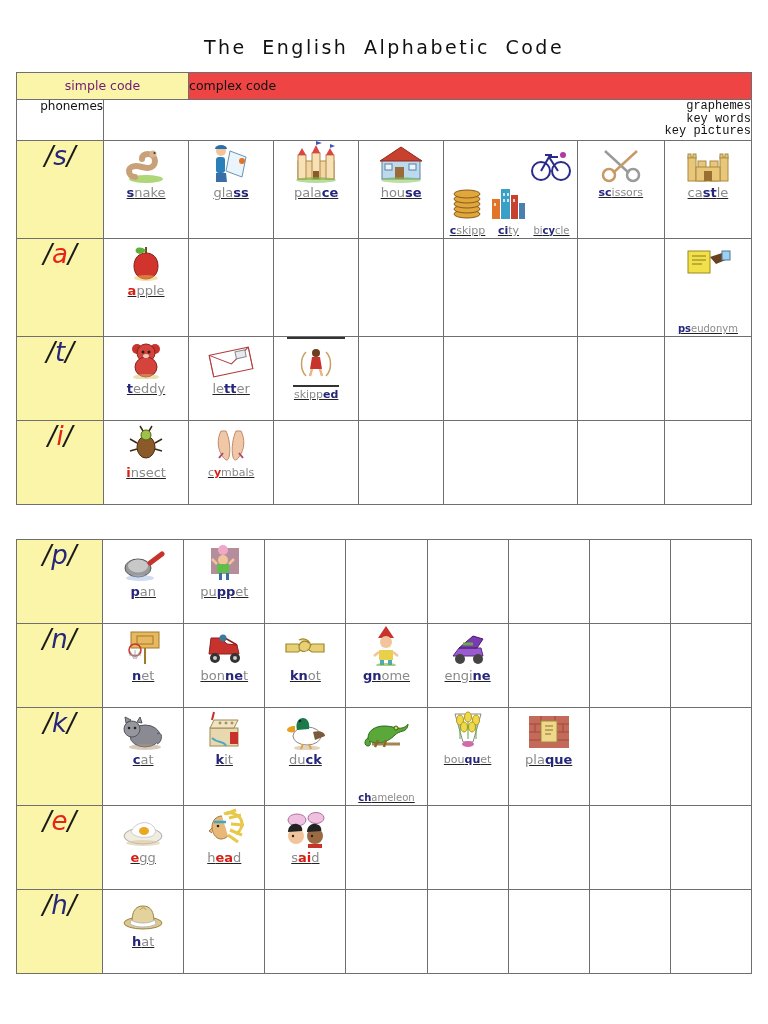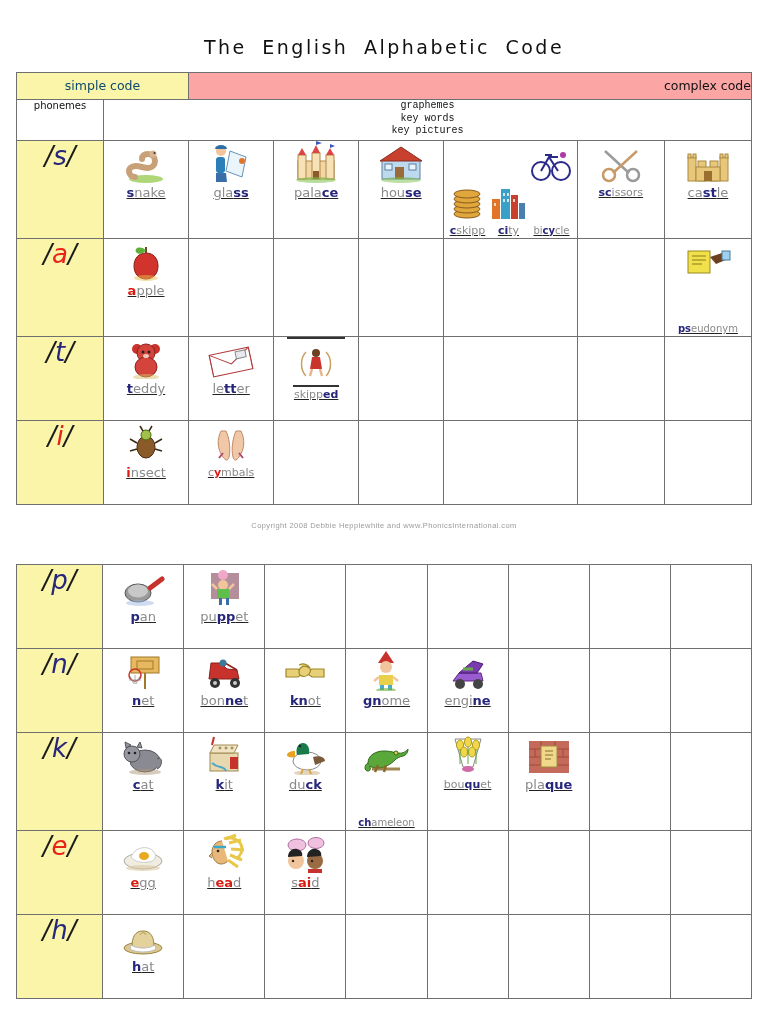--- a/index.html
+++ b/index.html
@@ -35,45 +35,45 @@
     border:1px solid #6f6f6f;
     padding:0;
     vertical-align:top;
   }
 
   .hdr-simple{
     background:#faf5a8;
     text-align:center;
     font-family:"DejaVu Sans", sans-serif;
     font-size:12.5px;
-    color:#0c4a6e;
+    color:#701a75;
     height:26px;
     line-height:26px;
     font-weight:normal;
   }
   .hdr-complex{
-    background:#fca5a5;
-    text-align:right;
+    background:#ef4444;
+    text-align:left;
     font-family:"DejaVu Sans", sans-serif;
     font-size:12.5px;
     color:#111;
     height:26px;
     line-height:26px;
     font-weight:normal;
   }
 
   .sub-cell{
     font-family:"DejaVu Sans", sans-serif;
-    font-size:10px;
+    font-size:12px;
     color:#111;
     padding:5px 4px 5px 5px;
     line-height:12.5px;
     height:40px;
     font-weight:normal;
-    text-align:center;
+    text-align:right;
     margin-left:23px;
   }
   .sub-cell div{white-space:nowrap;font-family:Liberation Mono, monospace;}
 
   
   .ph{
     background:#faf5a8;
     text-align:center;
     vertical-align:middle;
     font-family:"DejaVu Sans", sans-serif;
@@ -464,21 +464,20 @@
           </td>
           <td class="wcell"></td>
           <td class="wcell"></td>
           <td class="wcell"></td>
           <td class="wcell"></td>
           <td class="wcell"></td>
         </tr>
       </tbody>
   </table>
 
-  <div class="copyright">Copyright 2008 Debbie Hepplewhite and www.PhonicsInternational.com</div>
 
   <div class="gap"></div>
 
   <table class="tbl">
     <colgroup>
       <col style="width:86px">
         <col style="width:81px">
         <col style="width:81px">
       <col style="width:81px">
         <col style="width:81px">

